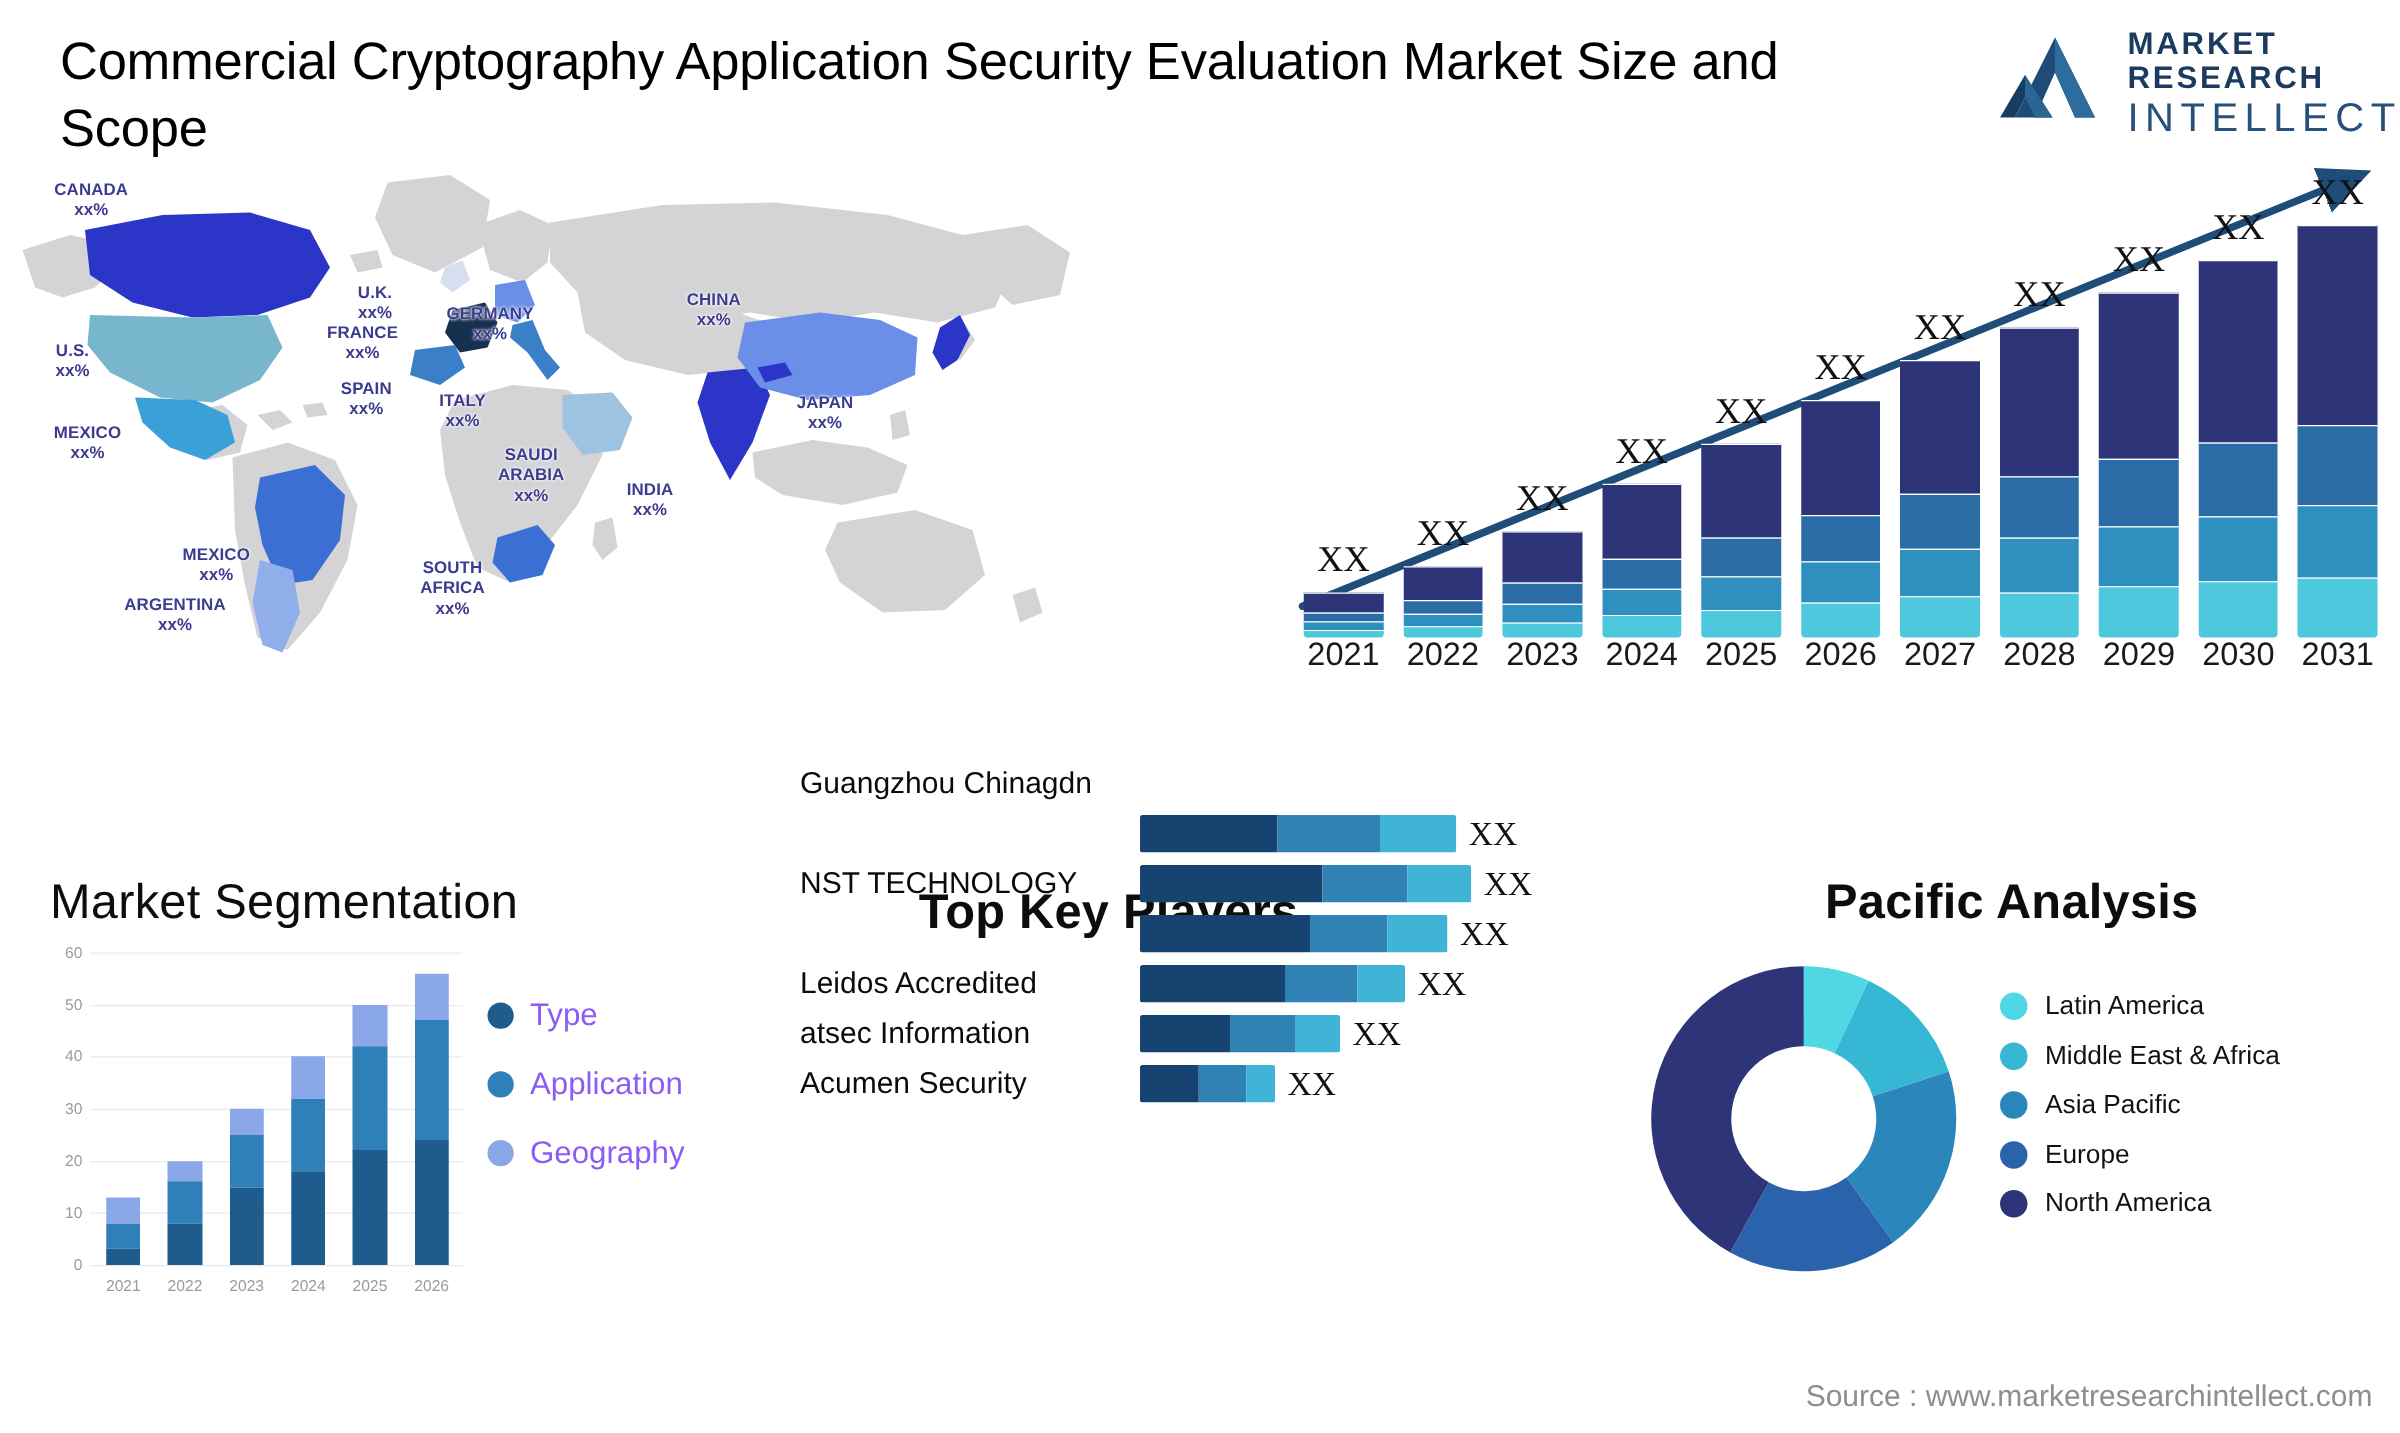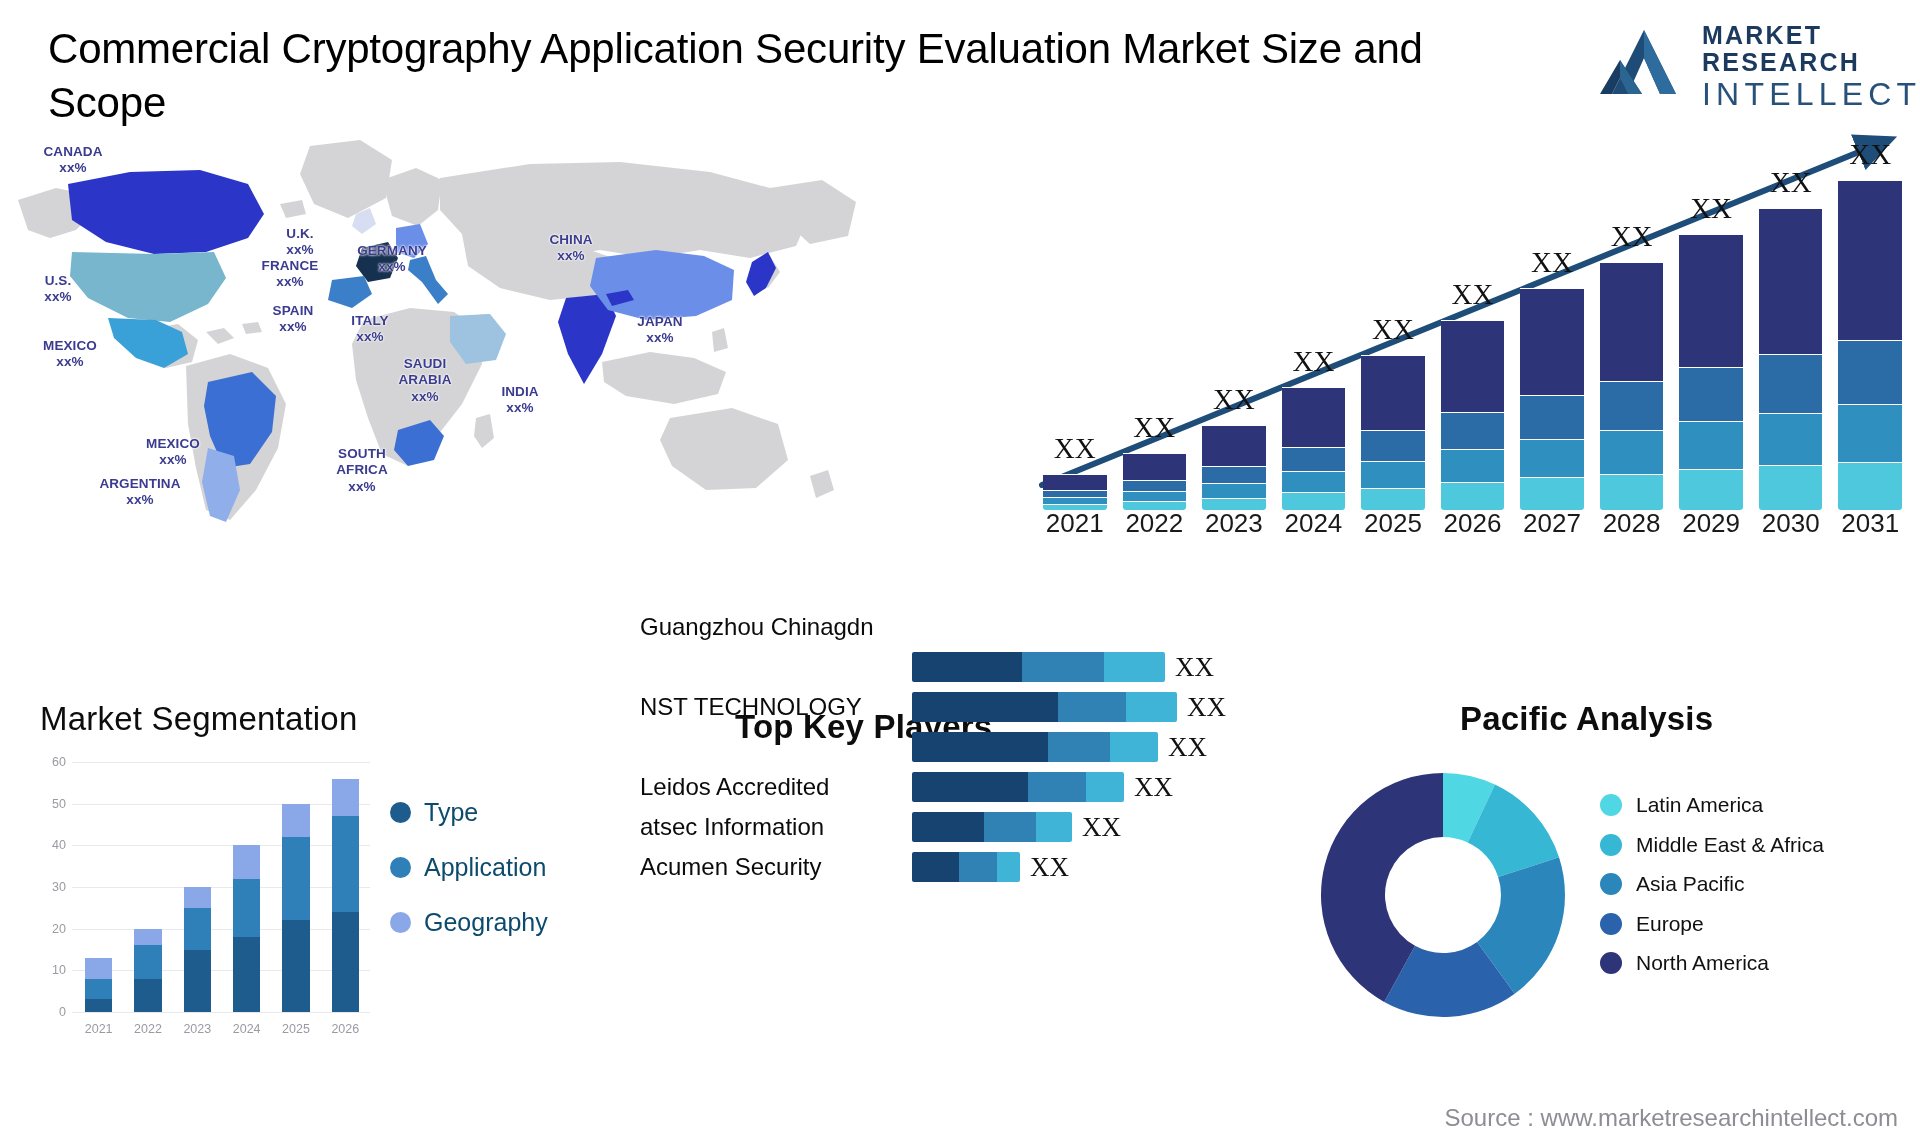--- a/index.html
+++ b/index.html
@@ -58,21 +58,21 @@
     position: absolute; left: 1035px; top: 508px; width: 875px; height: 36px;
   }
   .fyear {
     position: absolute; text-align: center; font-size: 26px; color: #1a1a1a;
     font-family: "Liberation Sans Narrow", "Liberation Sans", sans-serif;
   }
   #arrow-svg { position: absolute; left: 1020px; top: 125px; }
 
   
   .sec-title {
-    position: absolute; font-size: 33px; color: #0d0d0d; font-weight: 400;
+    position: absolute; font-size: 39px; color: #0d0d0d; font-weight: 400;
     font-family: "Liberation Sans Narrow", "Liberation Sans", sans-serif;
     letter-spacing: 0.2px;
     text-align: right;
   }
 
   
   #seg-panel { position: absolute; left: 40px; top: 762px; width: 330px; height: 280px; }
   #seg-grid { position: absolute; left: 0; top: 0; width: 330px; height: 255px; }
   .seg-gridline {
     position: absolute; left: 32px; right: 0; height: 1px; background: #e9e9ec;
@@ -83,21 +83,21 @@
   }
   .seg-col { position: absolute; bottom: 0; display: flex; flex-direction: column; justify-content: flex-end; }
   .seg-seg { width: 100%; }
   .seg-xtick {
     position: absolute; text-align: center; font-size: 12.5px; color: #9a9aa3; top: 260px;
   }
   #seg-legend { position: absolute; left: 390px; top: 798px; width: 210px; }
   .seg-leg-item { display: flex; align-items: center; margin-bottom: 26px; }
   .seg-dot { width: 21px; height: 21px; border-radius: 50%; margin-right: 13px; flex: none; }
   .seg-leg-label {
-    font-size: 25px; color: #0c4a6e; font-weight: 400;
+    font-size: 25px; color: #8b5cf6; font-weight: 400;
     font-family: "Liberation Sans Narrow", "Liberation Sans", sans-serif;
   }
 
   
   #players-panel { position: absolute; left: 640px; top: 608px; width: 660px; height: 290px; }
   .player-row { position: absolute; left: 0; height: 38px; width: 660px; }
   .player-name {
     position: absolute; left: 0; top: 0; width: 270px; height: 38px;
     display: flex; align-items: center;
     font-size: 24px; color: #0b0b0b; font-weight: 400; white-space: nowrap;

